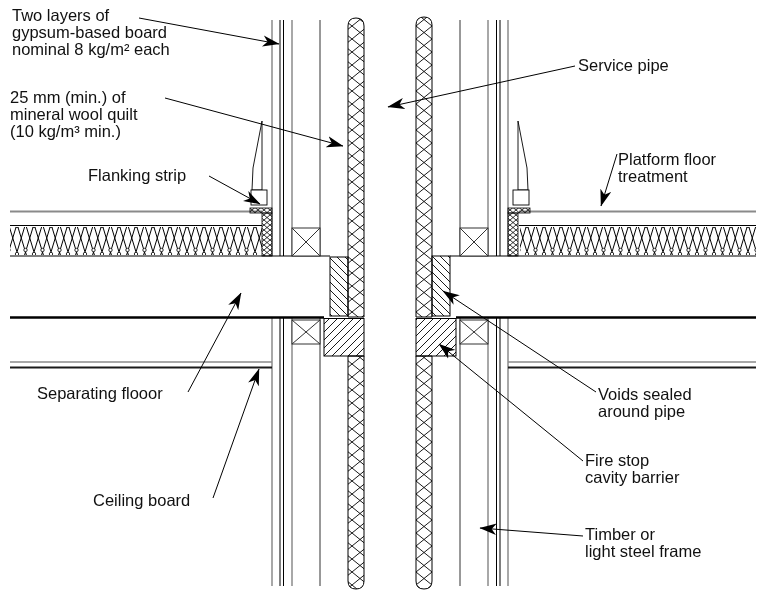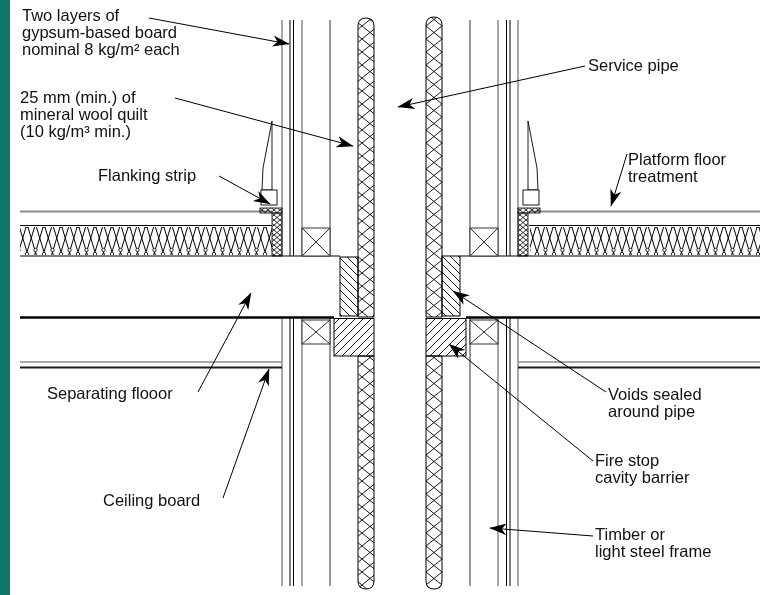--- a/index.html
+++ b/index.html
@@ -1,16 +1,16 @@
 <!DOCTYPE html>
 <html><head>
 <meta charset="utf-8">
 <style>
   html,body{margin:0;padding:0;background:#ffffff;overflow:hidden;}
-  .canvas{width:660px;height:595px;position:relative;background:#0f766e;padding-left:10px;}
+  .canvas{width:660px;height:595px;position:relative;background:#86efac;}
   svg{display:block;}
   text{font-family:"Liberation Sans", sans-serif;font-size:16.5px;}
 </style>
 </head>
 <body>
 
 <div class="canvas">
 <svg width="760" height="595" viewBox="0 0 760 595" xmlns="http://www.w3.org/2000/svg">
   <defs>
     <marker id="ah" markerUnits="userSpaceOnUse" markerWidth="17" markerHeight="12" viewBox="0 0 15 10" refX="14.5" refY="5" orient="auto">

